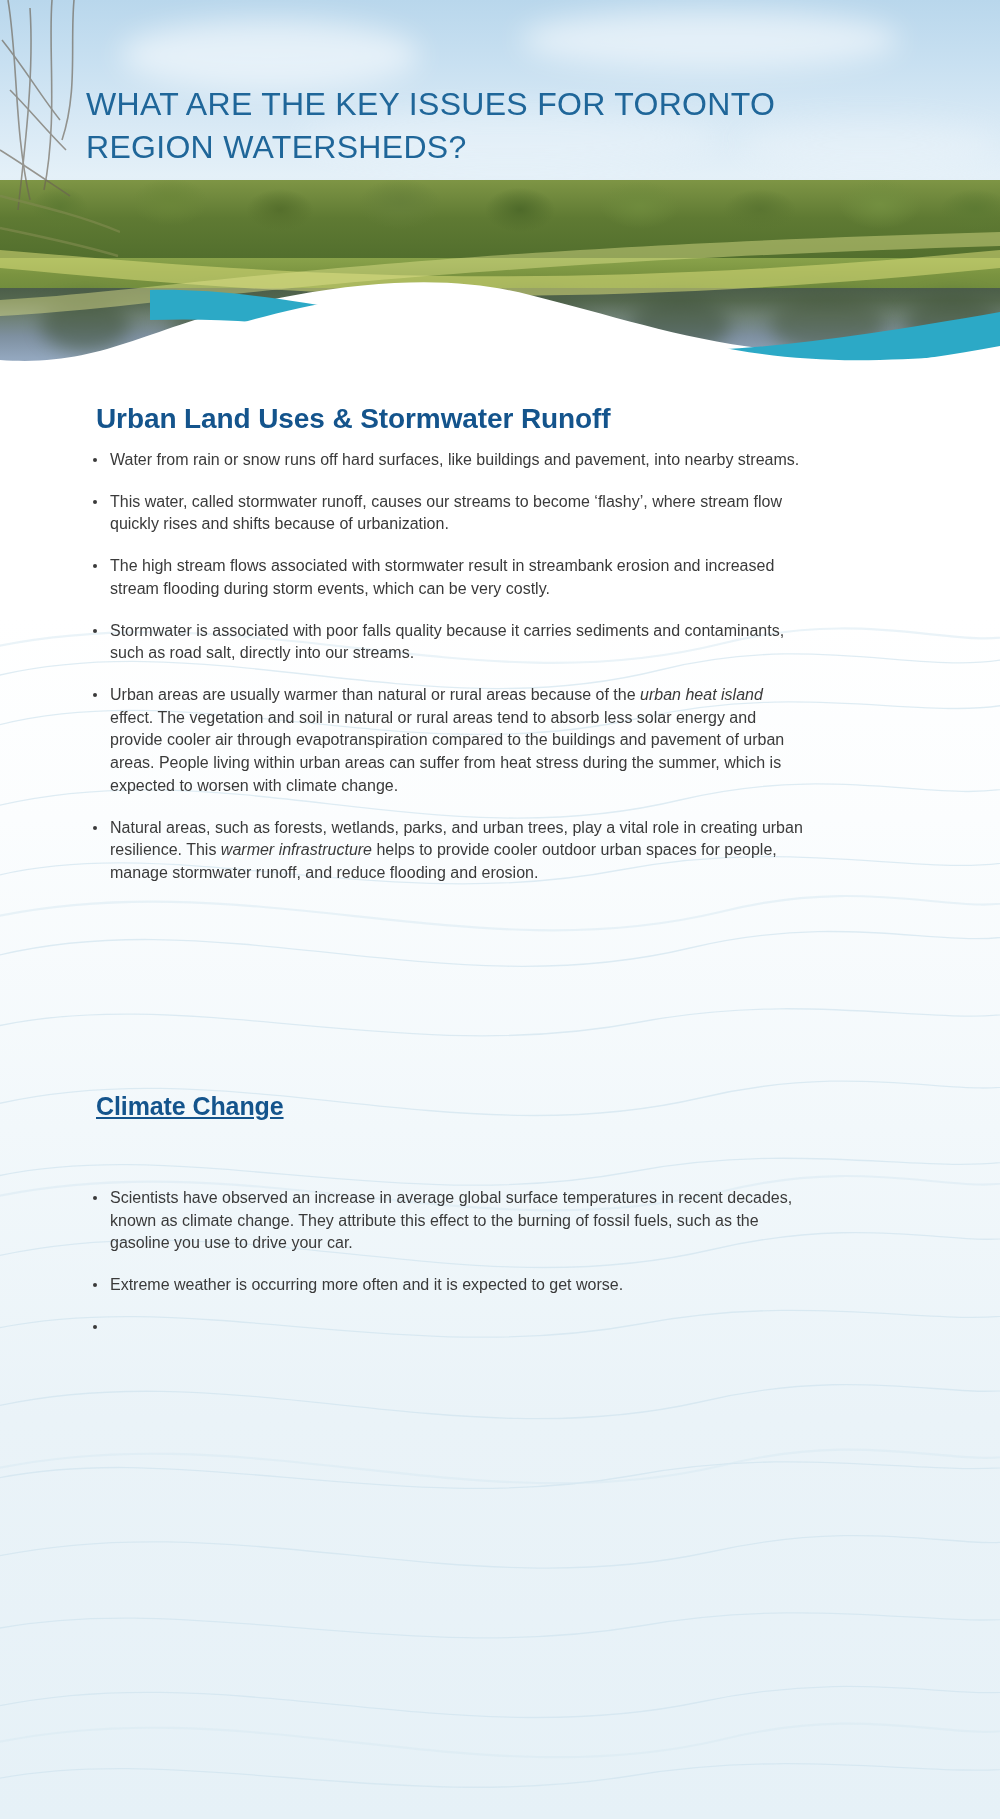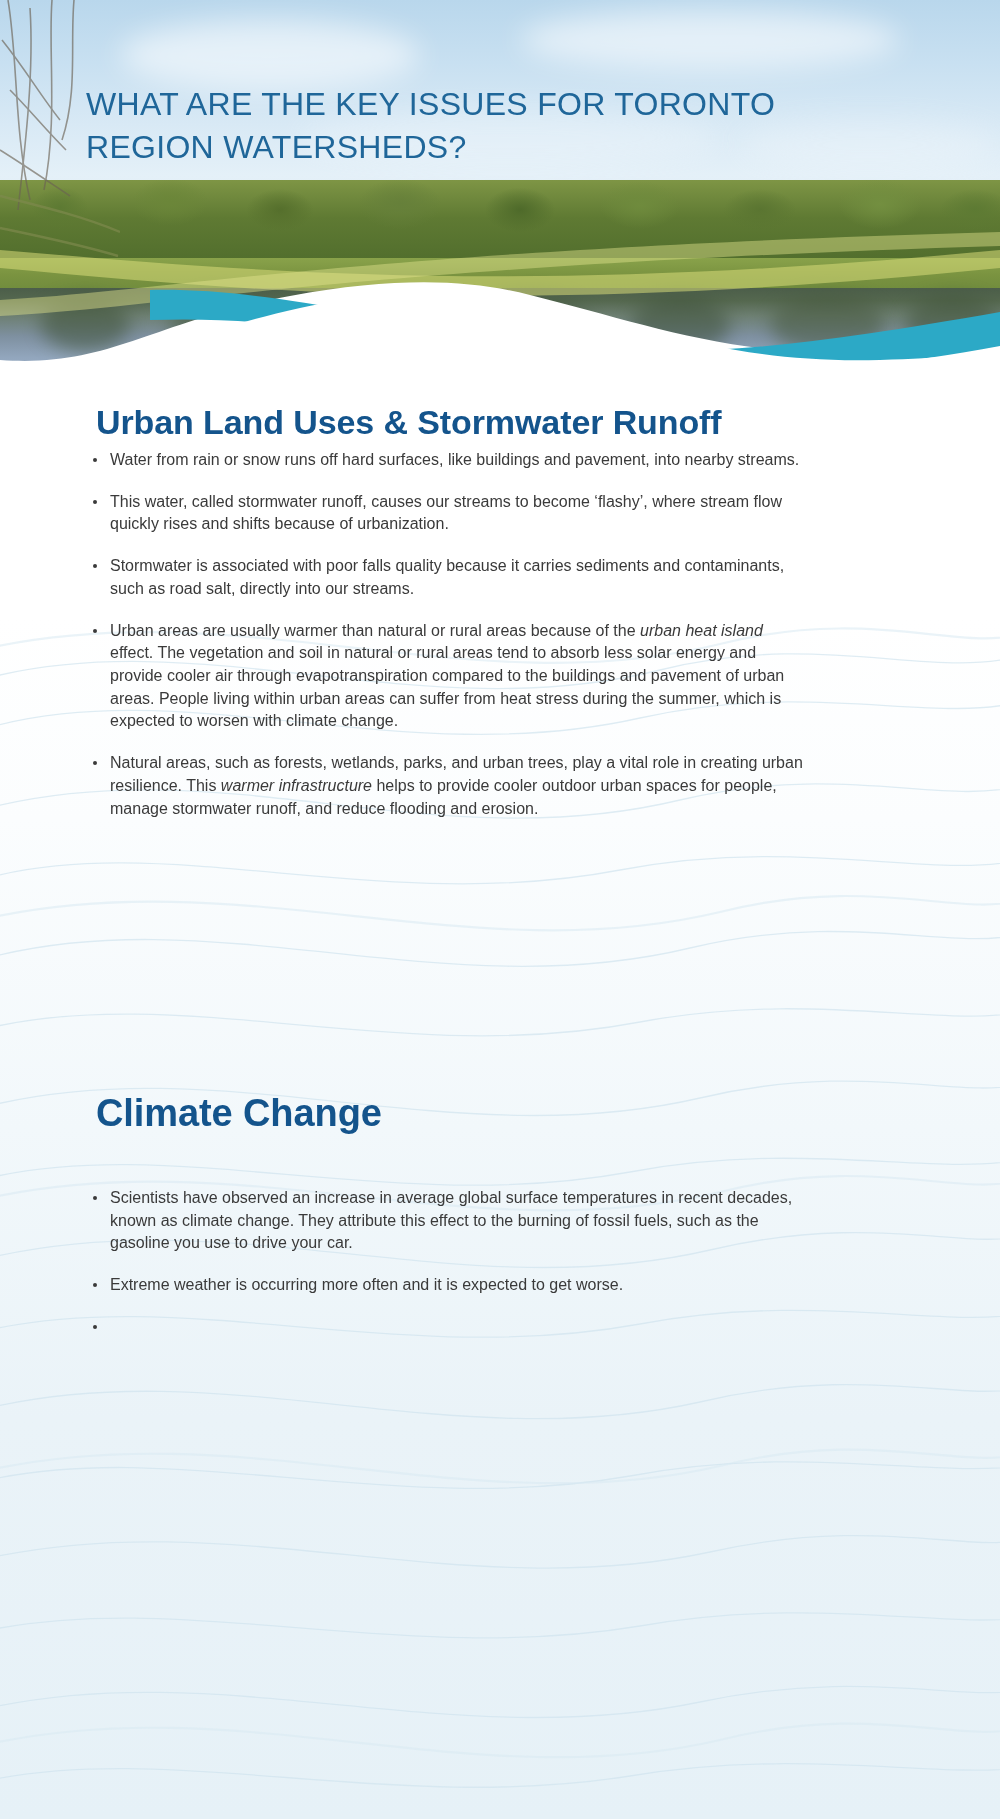--- a/index.html
+++ b/index.html
@@ -125,35 +125,36 @@
   
   .content {
     position: absolute;
     left: 0; top: 395px;
     width: 1000px;
   }
   .section { padding: 0; }
 
   h2.section-heading {
     margin: 0;
-    font-size: 34px;
+    font-size: 28px;
     font-weight: bold;
     color: #14548c;
     letter-spacing: -0.1px;
   }
   h2.heading-urban {
     position: absolute;
     left: 96px;
     top: 8px;
   }
   h2.heading-climate {
     position: absolute;
     left: 96px;
     top: 697px;
-    font-size: 38px;
+    font-size: 25px;
+    text-decoration: underline;
   }
 
   ul.bullets {
     list-style: none;
     margin: 0;
     padding: 0;
     position: absolute;
     color: #3a3a3a;
     font-size: 16px;
     line-height: 1.42;
@@ -276,20 +277,23 @@
     <div class="section">
       <h2 class="section-heading heading-urban">Urban Land Uses &amp; Stormwater Runoff</h2>
       <ul class="bullets bullets-urban">
         <li>
           <span class="dot"></span><span class="txt">Water from rain or snow runs off hard surfaces, like buildings and pavement, into nearby streams.</span>
         </li>
         <li>
           <span class="dot"></span><span class="txt">This water, called stormwater runoff, causes our streams to become ‘flashy’, where stream flow quickly rises and shifts because of urbanization.</span>
         </li>
         <li>
+          <span class="dot"></span><span class="txt">The high stream flows associated with stormwater result in streambank erosion and increased stream flooding during storm events, which can be very costly.</span>
+        </li>
+        <li>
           <span class="dot"></span><span class="txt">Stormwater is associated with poor falls quality because it carries sediments and contaminants, such as road salt, directly into our streams.</span>
         </li>
         <li>
           <span class="dot"></span><span class="txt">Urban areas are usually warmer than natural or rural areas because of the </span><span class="txt it">urban heat island</span><span class="txt"> effect. The vegetation and soil in natural or rural areas tend to absorb less solar energy and provide cooler air through evapotranspiration compared to the buildings and pavement of urban areas. People living within urban areas can suffer from heat stress during the summer, which is expected to worsen with climate change.</span>
         </li>
         <li>
           <span class="dot"></span><span class="txt">Natural areas, such as forests, wetlands, parks, and urban trees, play a vital role in creating urban resilience. This </span><span class="txt it">warmer infrastructure</span><span class="txt"> helps to provide cooler outdoor urban spaces for people, manage stormwater runoff, and reduce flooding and erosion.</span>
         </li>
       </ul>
     </div>

